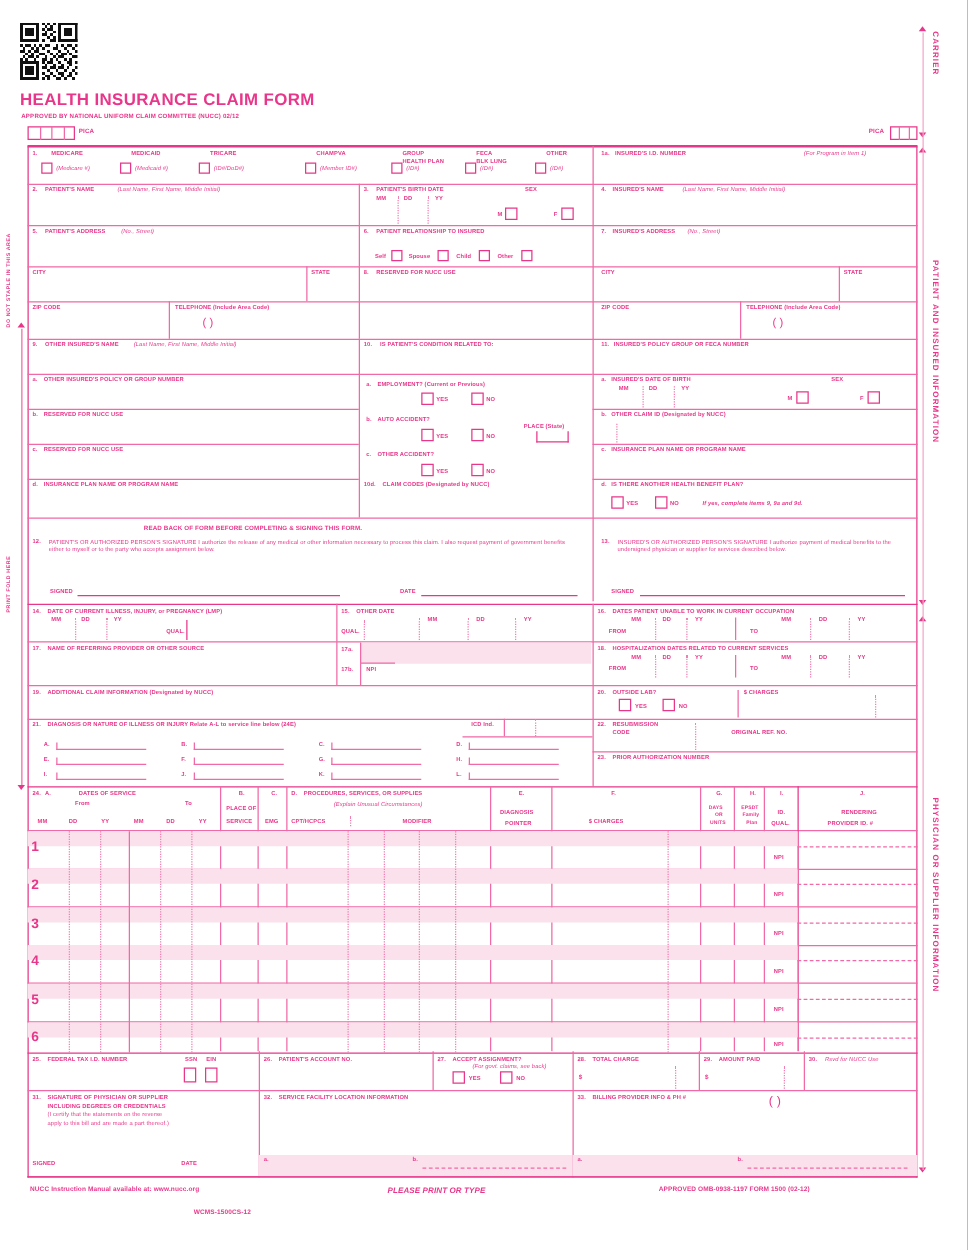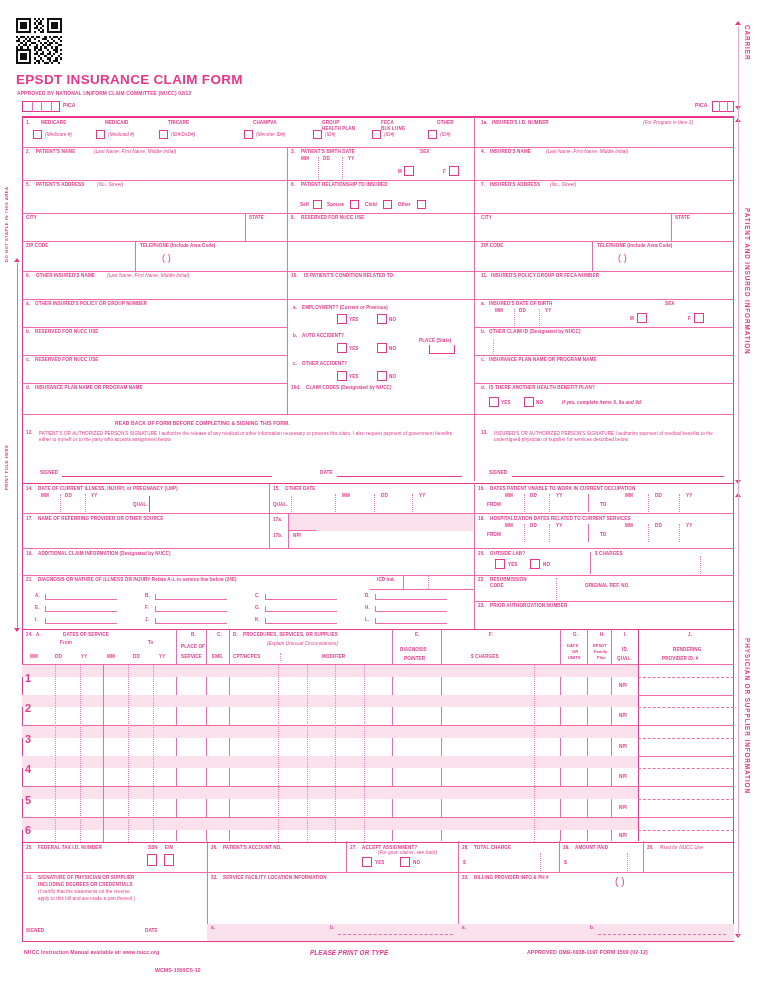--- a/index.html
+++ b/index.html
@@ -164,21 +164,21 @@
         <rect x="17" y="19" width="2" height="1"></rect>
         <rect x="8" y="20" width="1" height="1"></rect>
           <rect x="10" y="20" width="1" height="1"></rect>
           <rect x="13" y="20" width="2" height="1"></rect>
         <rect x="16" y="20" width="1" height="1"></rect>
           <rect x="19" y="20" width="1" height="1"></rect>
       </g>
     </svg>
   </div>
 
-  <div class="abs title" style="left:16px;top:72px;">EPSDT INSURANCE CLAIM FORM</div>
+  <div class="abs title" style="left:16px;top:72px;">HEALTH INSURANCE CLAIM FORM</div>
   <div class="abs subtitle" style="left:17px;top:91px;">APPROVED BY NATIONAL UNIFORM CLAIM COMMITTEE (NUCC) 02/12</div>
 
   <div class="vtext vtext-l" style="left:9px;top:262px;font-size:4.2px;letter-spacing:.5px;">DO NOT STAPLE IN THIS AREA</div>
   <div class="vtext vtext-l" style="left:9px;top:490px;font-size:4.2px;letter-spacing:.5px;">PRINT FOLD  HERE</div>
 
   <div class="abs" style="left:14px;top:258px;width:0;height:0;border-left:3.2px solid transparent;border-right:3.2px solid transparent;border-bottom:4px solid #e8378a;"></div>
   <div class="abs" style="left:17px;top:263px;width:.6px;height:365px;background:#ef6aa6;"></div>
   <div class="abs" style="left:14px;top:628px;width:0;height:0;border-left:3.2px solid transparent;border-right:3.2px solid transparent;border-top:4px solid #e8378a;"></div>
 
   <div class="vtext vtext-r" style="left:744px;top:25px;font-size:6.4px;">CARRIER</div>

